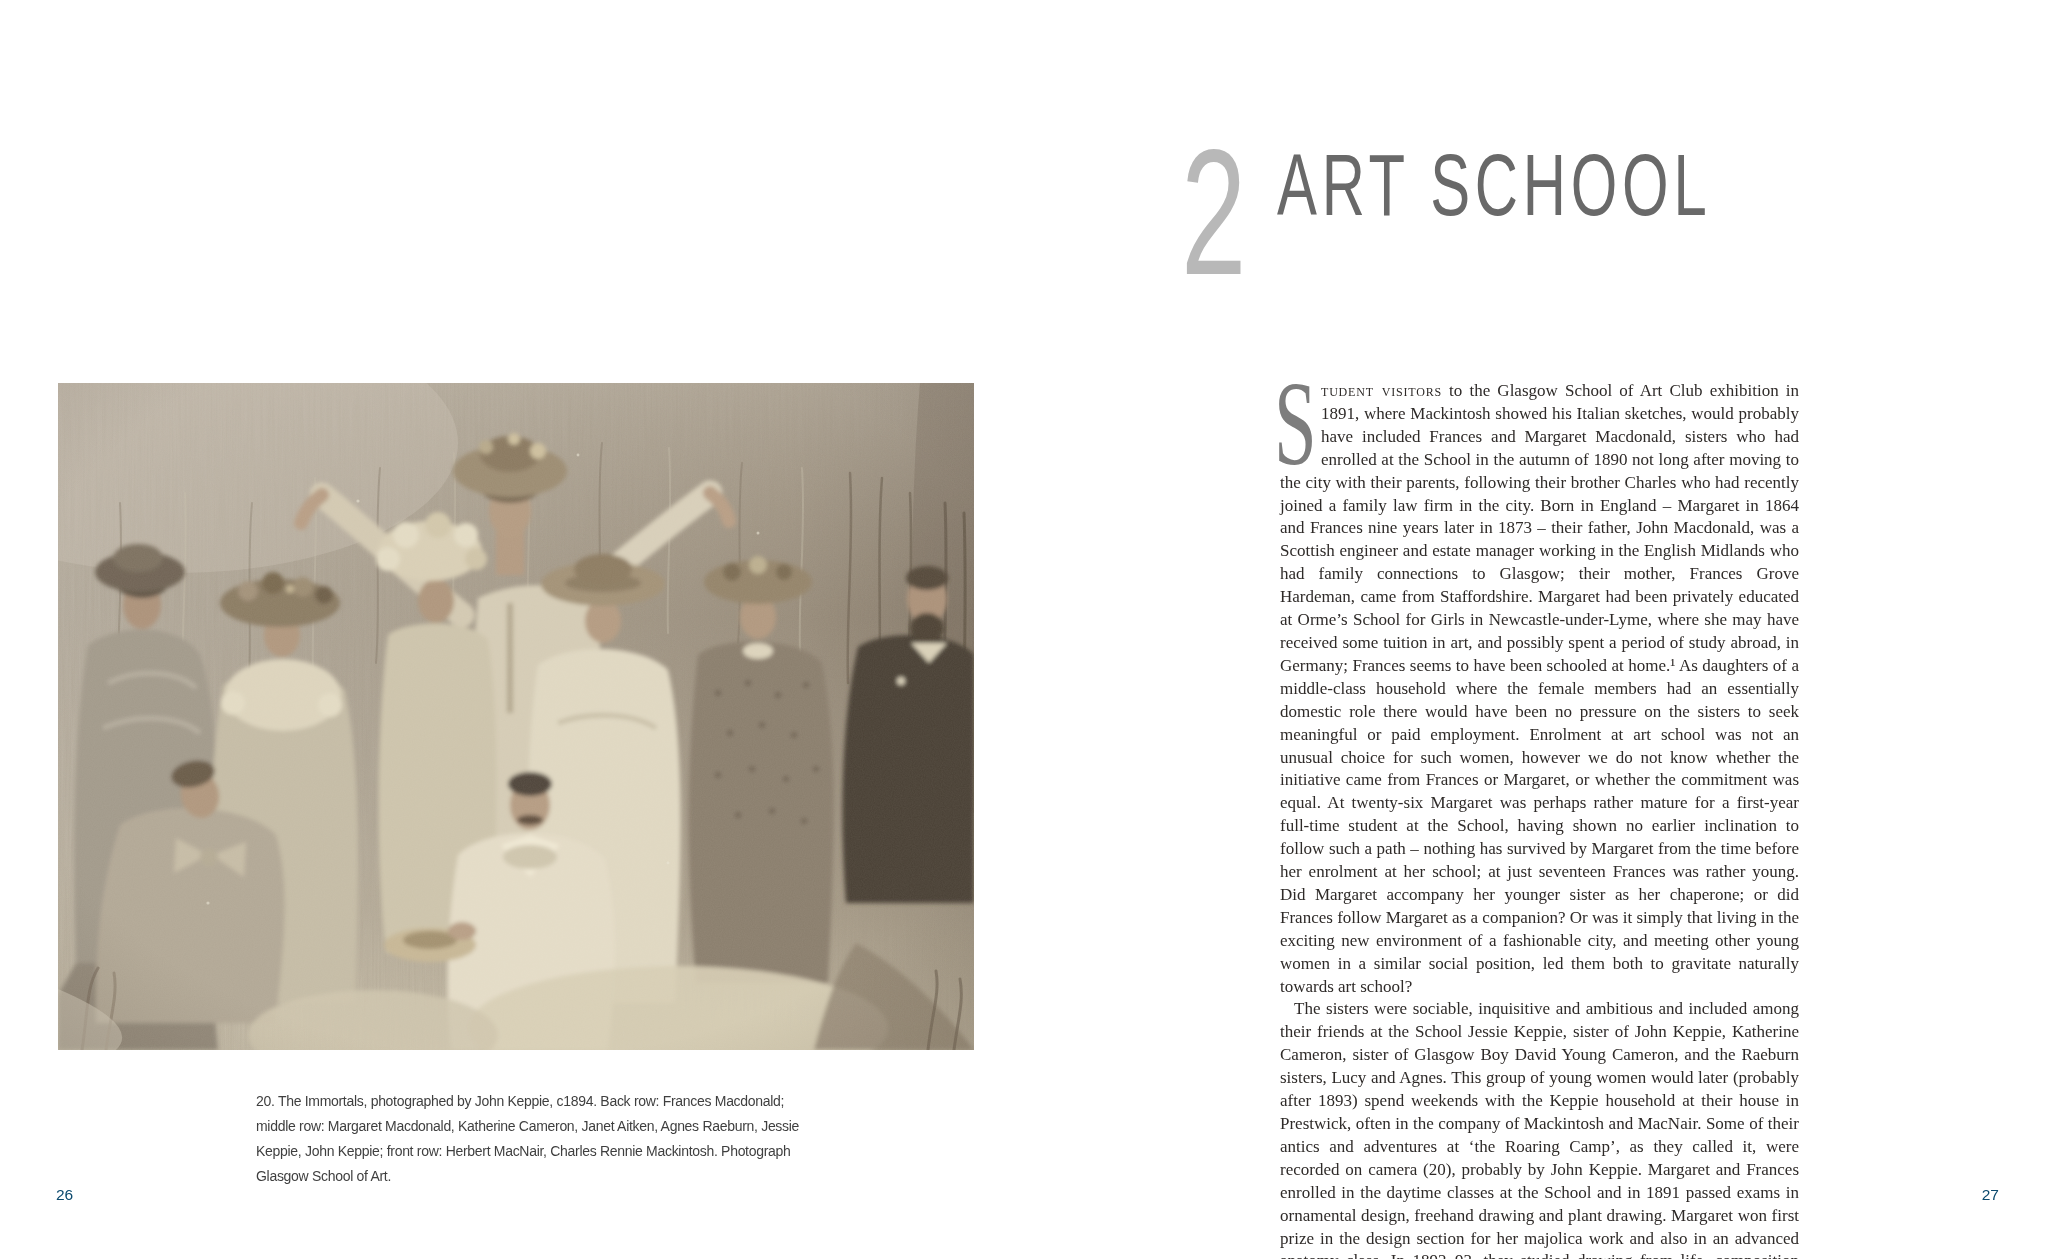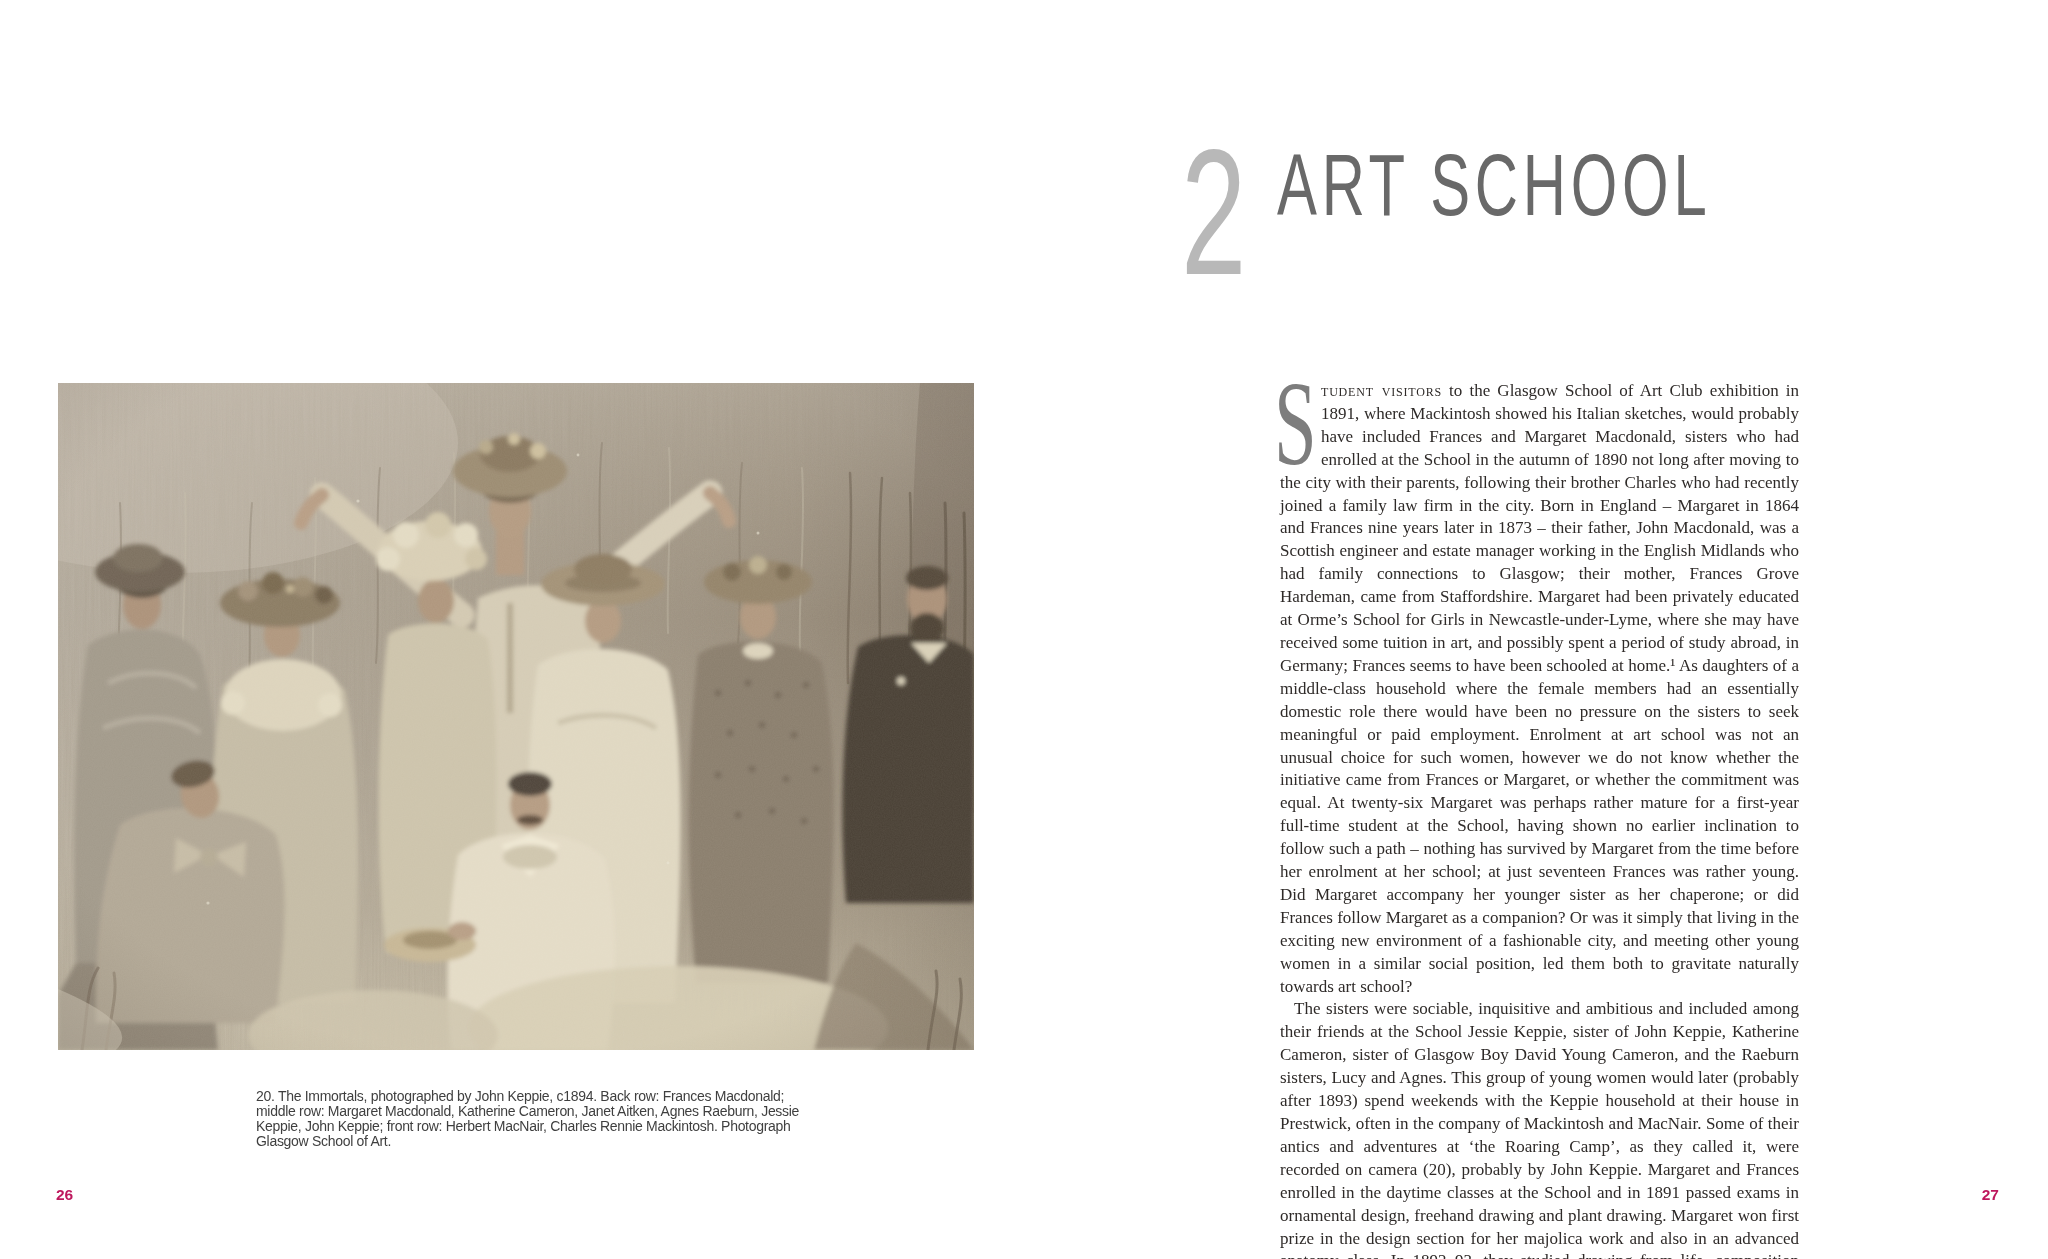--- a/index.html
+++ b/index.html
@@ -15,28 +15,28 @@
   
   .photo-wrap {
     position: absolute; left: 58px; top: 383px;
     width: 916px; height: 667px;
   }
   .photo-wrap svg { display: block; width: 100%; height: 100%; }
 
   .caption {
     position: absolute; left: 256px; top: 1089px; width: 545px;
     font-family: "Liberation Sans", sans-serif;
-    font-size: 14px; line-height: 15px; letter-spacing: -0.3px;
+    font-size: 14px; line-height: 25px; letter-spacing: -0.3px;
     color: #3f3f3f; text-align: left;
   }
 
   .folio {
     position: absolute; top: 1186px;
     font-family: "Liberation Sans", sans-serif;
-    font-size: 15.5px; color: #be185d; font-weight: bold;
+    font-size: 15.5px; color: #0c4a6e;
   }
   .folio-left  { left: 56px; }
   .folio-right { right: 49px; }
 
   
   .chapter-number {
     position: absolute; left: 1181px; top: 124px;
     font-family: "Liberation Sans", sans-serif;
     font-size: 178px; line-height: 1; font-weight: 400;
     color: #b8b8b8;

